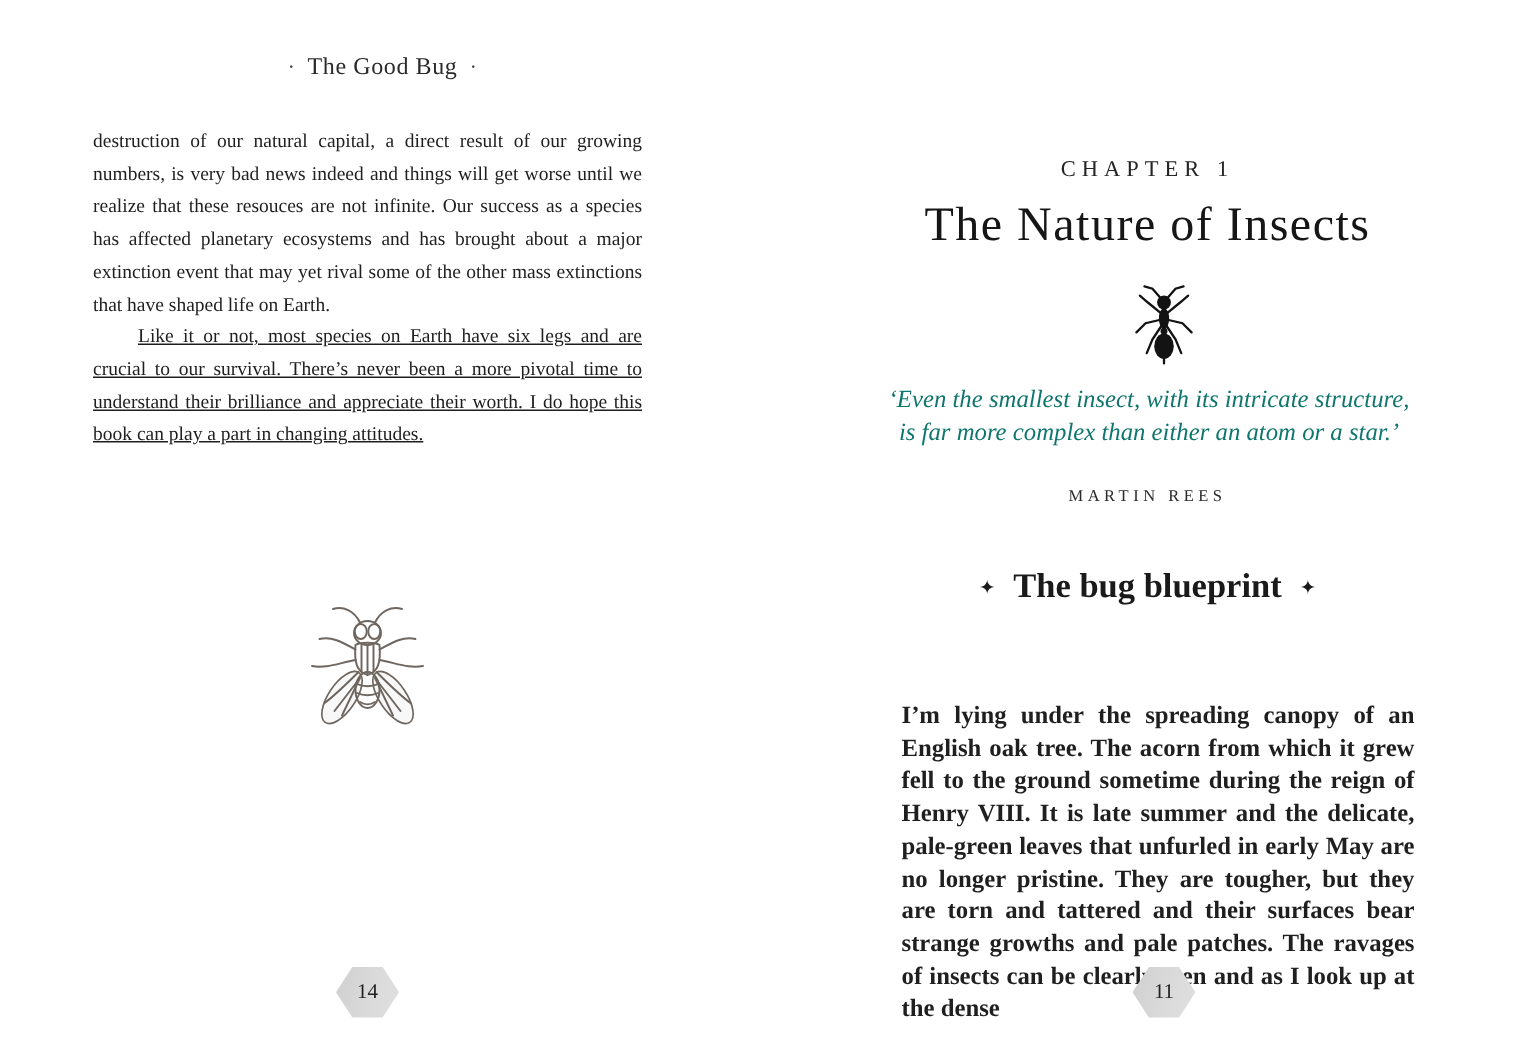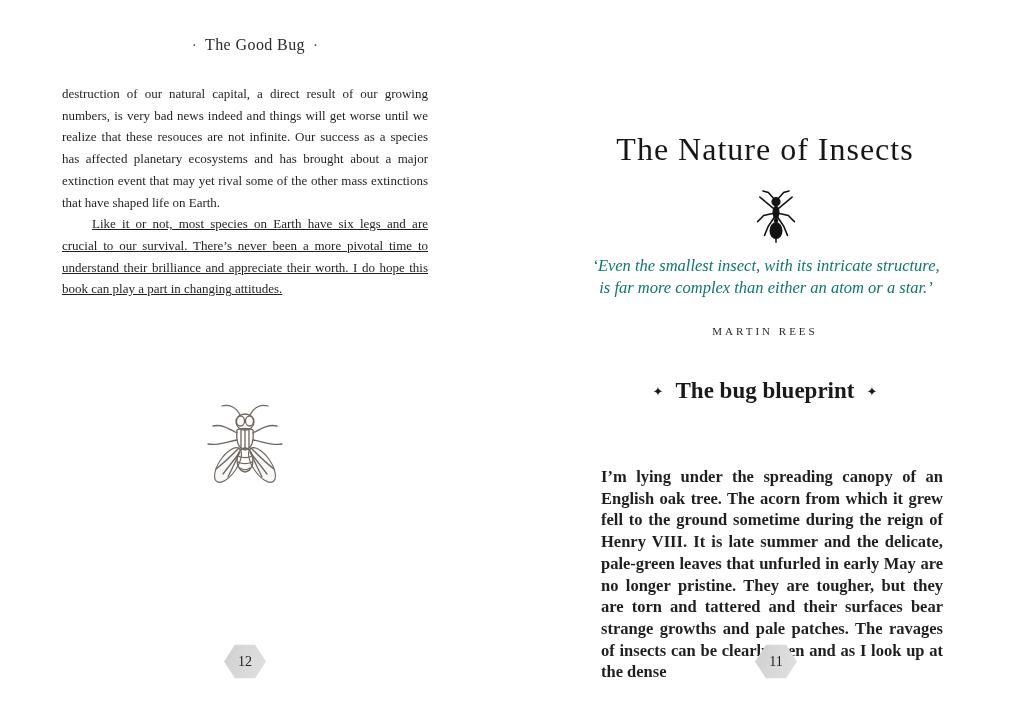--- a/index.html
+++ b/index.html
@@ -117,26 +117,27 @@
         <path class="ln" d="M43,54 C47,56 53,56 57,54 M43,60 C47,62 53,62 57,60 M45,66 C48,68 52,68 55,66"></path>
 
         <ellipse class="wing" cx="33" cy="63" rx="9" ry="20" transform="rotate(34 33 63)"></ellipse>
         <ellipse class="wing" cx="67" cy="63" rx="9" ry="20" transform="rotate(-34 67 63)"></ellipse>
         <path class="ln" d="M45,50 L28,72 M45,50 L33,75" stroke-width="0.7"></path>
         <path class="ln" d="M55,50 L72,72 M55,50 L67,75" stroke-width="0.7"></path>
       </svg>
     </div>
 
     <div class="badge badge-left">
-      <span>12</span>
+      <span>14</span>
     </div>
   </section>
 
   <section class="page">
 
+    <div class="chapter-label">CHAPTER 1</div>
 
     <h1 class="chapter-title">The Nature of Insects</h1>
 
     <div class="ant-wrap">
       <svg width="46" height="56" viewBox="0 0 60 72" aria-hidden="true">
         <g fill="none" stroke="#131313" stroke-width="2" stroke-linecap="round">
 
           <path d="M27,12 L20,4 L13,2"></path>
           <path d="M33,12 L40,4 L47,2"></path>
 

